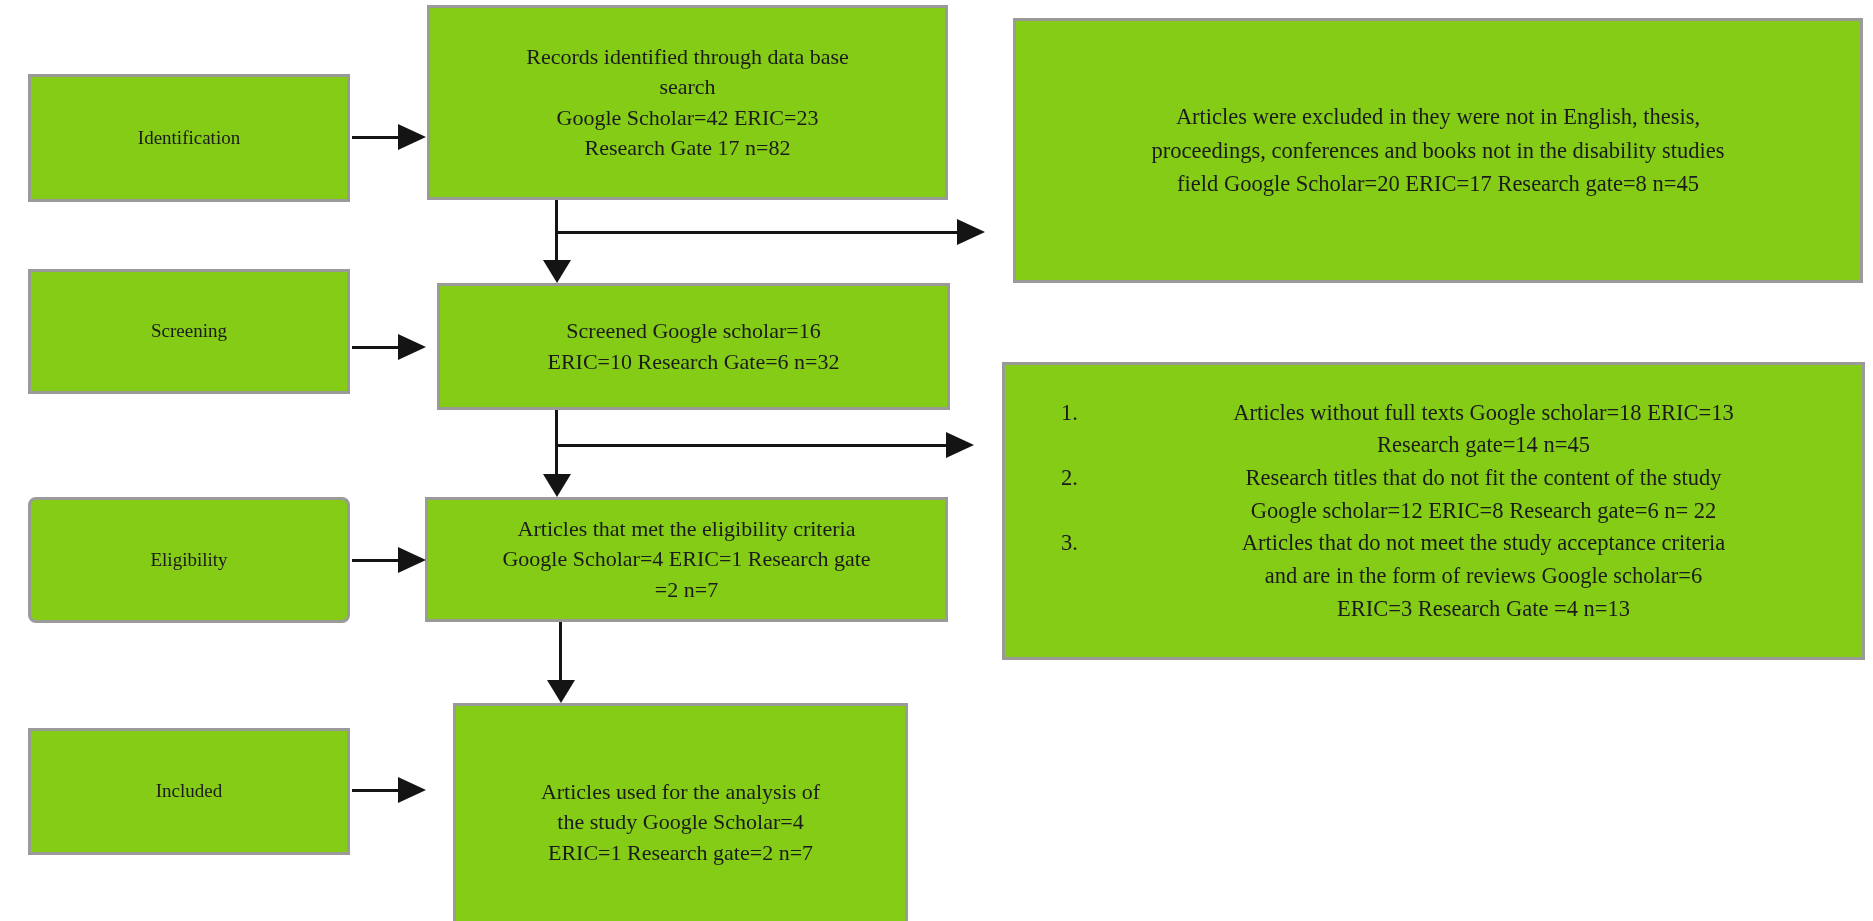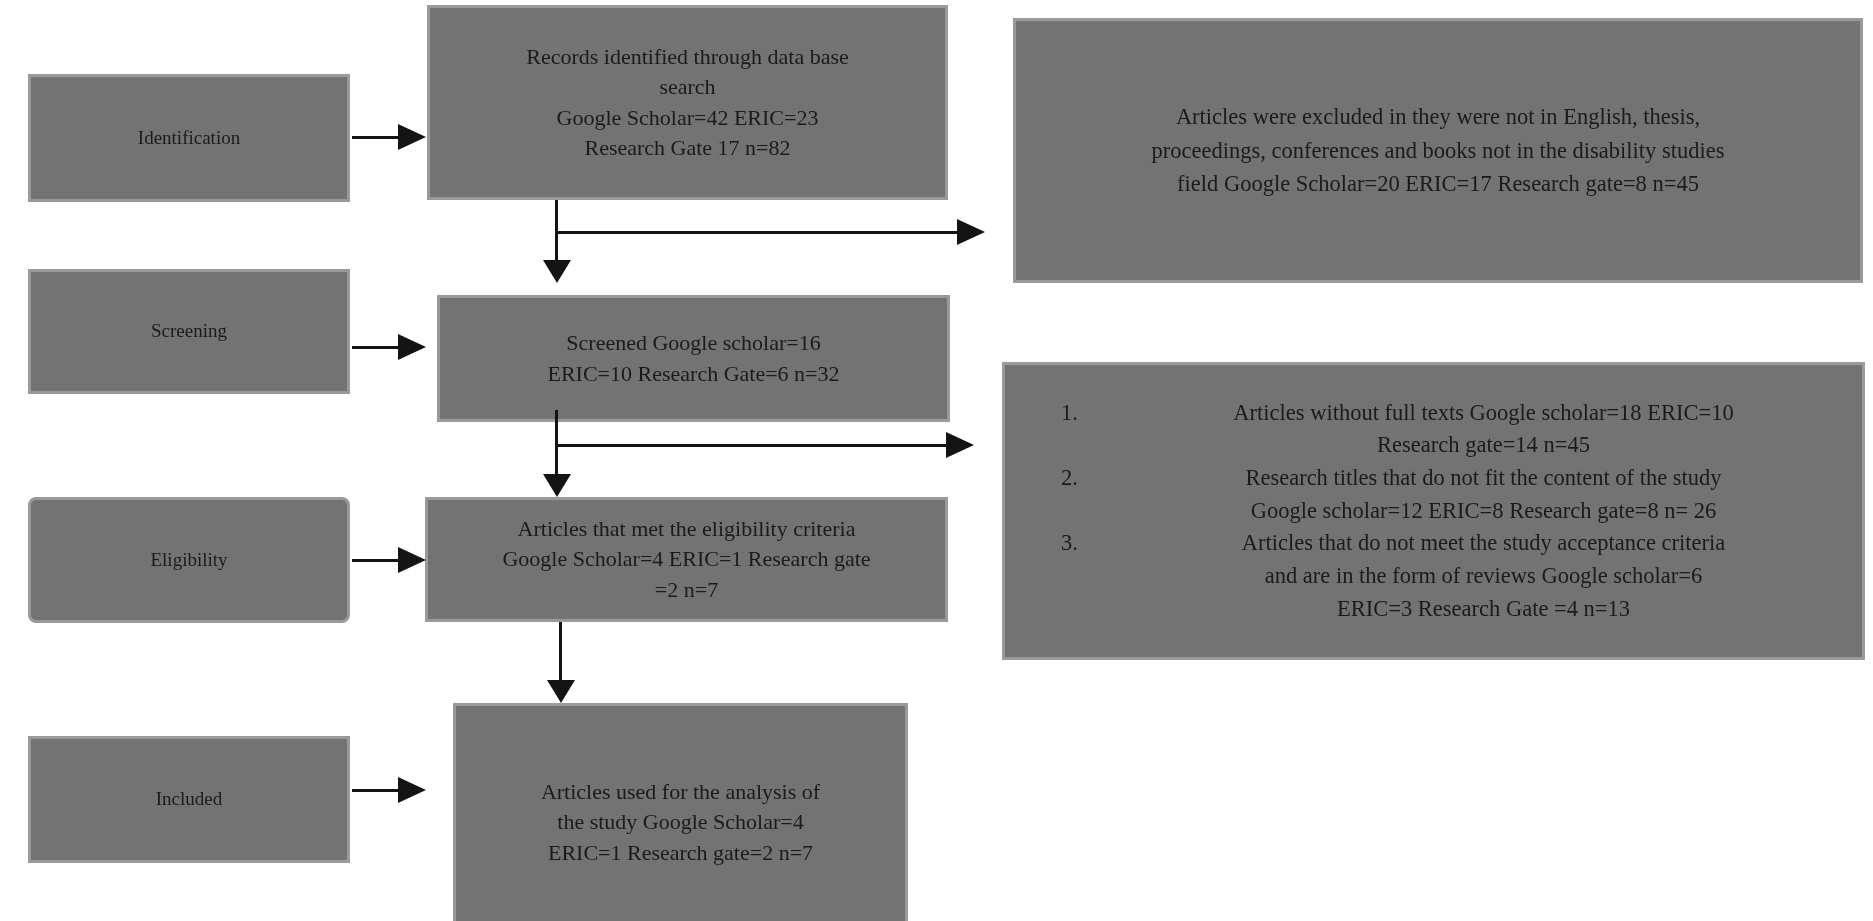--- a/index.html
+++ b/index.html
@@ -12,21 +12,21 @@
     width: 1873px;
     height: 921px;
     background: #ffffff;
     font-family: "Liberation Serif", "DejaVu Serif", serif;
     color: #1b1b1b;
     overflow: hidden;
   }
   .box {
     position: absolute;
     border: 3px solid #9a9a9a;
-    background: #737373;
+    background: #84cc16;
     box-sizing: border-box;
     display: flex;
     align-items: center;
     justify-content: center;
     text-align: center;
   }
   .box .txt {
     white-space: pre-line;
     font-size: 22px;
     line-height: 1.38;
@@ -107,31 +107,31 @@
 
   <div class="box stage" style="left:28px; top:74px; width:322px; height:128px;">
     <div class="txt">Identification</div>
   </div>
   <div class="box stage" style="left:28px; top:269px; width:322px; height:125px;">
     <div class="txt">Screening</div>
   </div>
   <div class="box stage" style="left:28px; top:497px; width:322px; height:126px;border-radius:8px;">
     <div class="txt">Eligibility</div>
   </div>
-  <div class="box stage" style="left:28px; top:728px; width:322px; height:127px;margin-top:8px;">
+  <div class="box stage" style="left:28px; top:728px; width:322px; height:127px;">
     <div class="txt">Included</div>
   </div>
 
   <div class="box" style="left:427px; top:5px; width:521px; height:195px;">
     <div class="txt">Records identified through data base
 search
 Google Scholar=42 ERIC=23
 Research Gate 17 n=82</div>
   </div>
-  <div class="box" style="left:437px; top:283px; width:513px; height:127px;margin-top:12px;">
+  <div class="box" style="left:437px; top:283px; width:513px; height:127px;">
     <div class="txt">Screened Google scholar=16
 ERIC=10 Research Gate=6 n=32</div>
   </div>
   <div class="box" style="left:425px; top:497px; width:523px; height:125px;">
     <div class="txt">Articles that met the eligibility criteria
 Google Scholar=4 ERIC=1 Research gate
 =2 n=7</div>
   </div>
   <div class="box" style="left:453px; top:703px; width:455px; height:239px;">
     <div class="txt">Articles used for the analysis of
@@ -142,27 +142,27 @@
   <div class="box excl1" style="left:1013px; top:18px; width:850px; height:265px;">
     <div class="txt">Articles were excluded in they were not in English, thesis,
 proceedings, conferences and books not in the disability studies
 field Google Scholar=20 ERIC=17 Research gate=8 n=45</div>
   </div>
 
   <div class="box excl2" style="left:1002px; top:362px; width:863px; height:298px;">
     <div class="list">
       <div class="list-item">
         <span class="num">1.</span>
-        <span class="item-text">Articles without full texts Google scholar=18 ERIC=10
+        <span class="item-text">Articles without full texts Google scholar=18 ERIC=13
 Research gate=14 n=45</span>
       </div>
       <div class="list-item">
         <span class="num">2.</span>
         <span class="item-text">Research titles that do not fit the content of the study
-Google scholar=12 ERIC=8 Research gate=8 n= 26</span>
+Google scholar=12 ERIC=8 Research gate=6 n= 22</span>
       </div>
       <div class="list-item">
         <span class="num">3.</span>
         <span class="item-text">Articles that do not meet the study acceptance criteria
 and are in the form of reviews Google scholar=6
 ERIC=3 Research Gate =4 n=13</span>
       </div>
     </div>
   </div>
 

